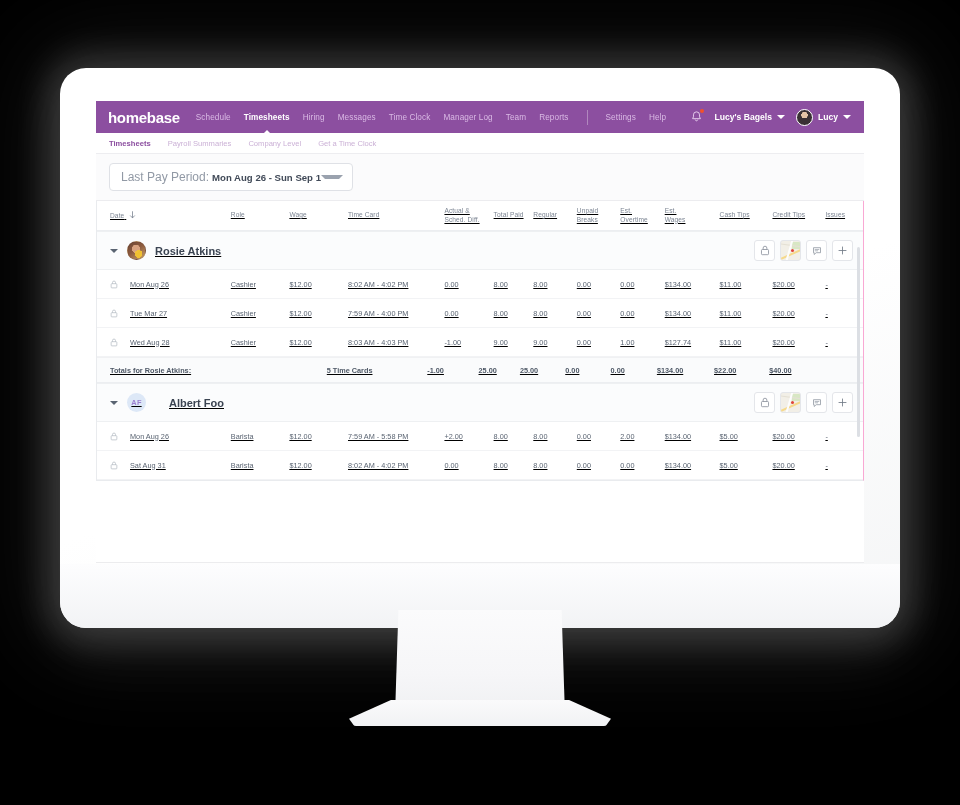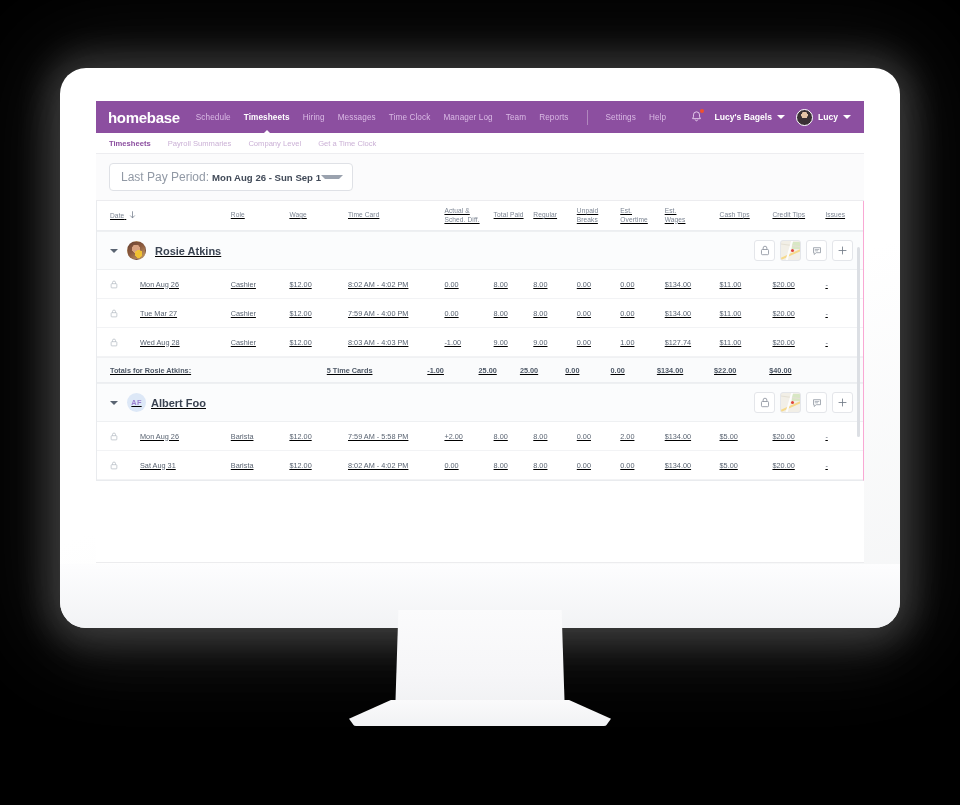--- a/index.html
+++ b/index.html
@@ -291,21 +291,21 @@
     width: 19px; height: 19px; border-radius: 50%;
     margin-right: 9px;
     background:
       radial-gradient(circle at 62% 70%, rgba(244,196,48,0.95) 0 24%, rgba(244,196,48,0) 25%),
       radial-gradient(circle at 47% 40%, #d8a280 0 30%, rgba(216,162,128,0) 31%),
       linear-gradient(145deg,#6b4433 0%,#8c5a3e 45%,#caa26a 100%);
     border: 1px solid rgba(0,0,0,0.06);
   }
   .emp-avatar-initials {
     width: 19px; height: 19px; border-radius: 50%;
-    margin-right: 5px;
+    margin-right: 23px;
     background: #dde8f7;
     color: #9b7fd0;
     font-size: 7.4px;
     font-weight: 700;
     display: flex; align-items: center; justify-content: center;
     letter-spacing: 0.2px;
   }
   .emp-name {
     font-size: 11px;
     color: #3b4452;
@@ -334,21 +334,21 @@
   .map-road-c { position: absolute; left: -2px; top: 4px; width: 26px; height: 1.4px; background: #e4e0d4; transform: rotate(8deg); }
   .map-green { position: absolute; left: 11px; top: 1px; width: 10px; height: 7px; background: #d8e7c4; }
   .map-pin { position: absolute; left: 9.5px; top: 8px; width: 3px; height: 3px; border-radius: 50%; background: #e0453a; }
 
   .data-row {
     height: 29px;
     border-bottom: 1px solid #f2f3f5;
     padding: 0 13px;
     background: #ffffff;
   }
-  .date-cell { display: flex; align-items: center; gap: 22px; }
+  .date-cell { display: flex; align-items: center; gap: 12px; }
 
   .totals-row {
     height: 26px;
     background: #fafbfc;
     border-bottom: 1px solid #eceef1;
     border-top: 1px solid #f0f1f3;
     padding: 0 13px;
   }
   .totals-label {
     font-size: 7.3px;

